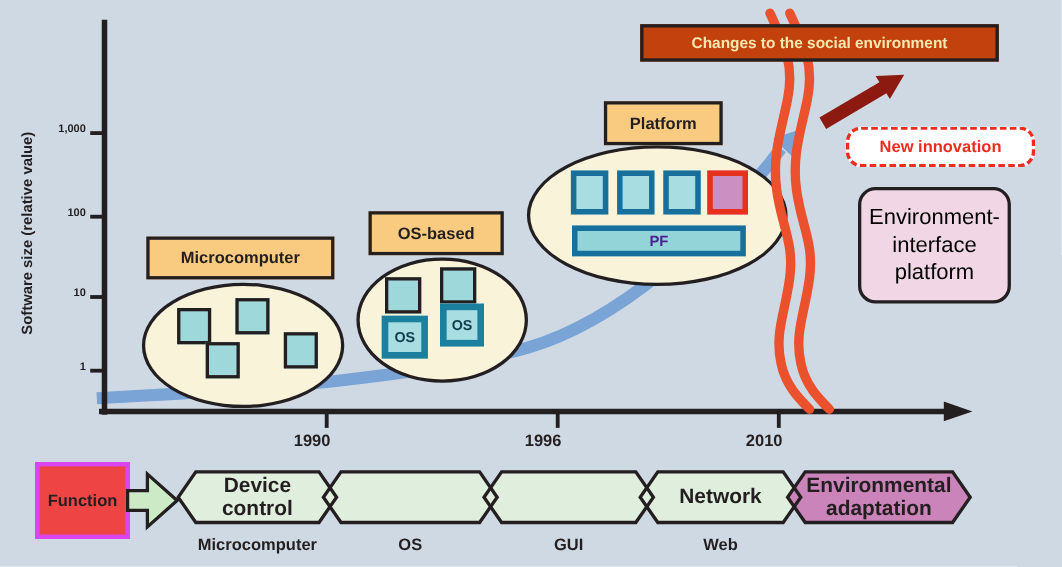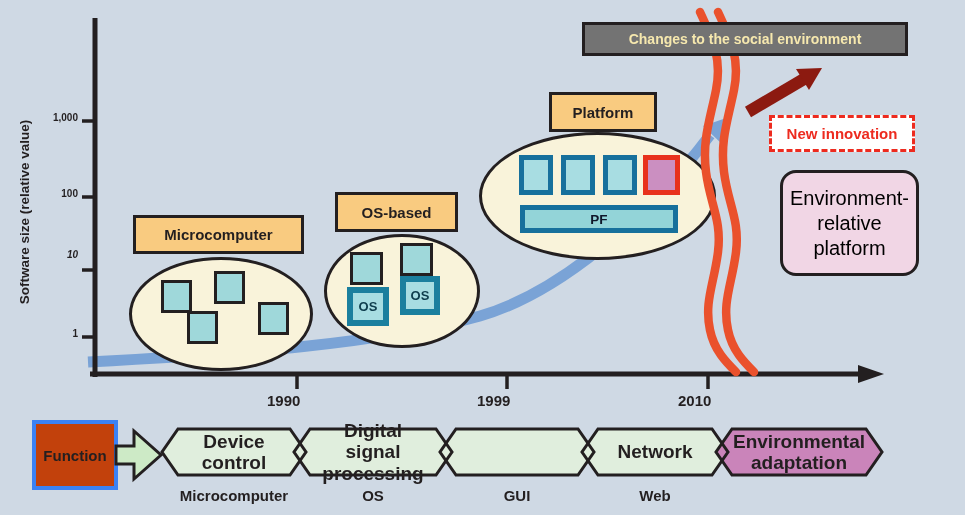--- a/index.html
+++ b/index.html
@@ -47,43 +47,43 @@
     font-size:13px;font-weight:700;color:#0f3d4d;
   }
   
   .psq{
     background:#a8dde2;border:5px solid #17709c;box-sizing:border-box;z-index:3;
   }
   .psq.pink{background:#cb8fc1;border-color:#e8311c;}
   .pfbar{
     background:#93d4d8;border:5px solid #17709c;box-sizing:border-box;z-index:3;
     display:flex;align-items:center;justify-content:center;
-    font-size:13.5px;font-weight:700;color:#0f172a;
+    font-size:13.5px;font-weight:700;color:#4c1d95;
   }
 
   
   .banner{
-    background:#737373;border:3px solid #231f20;box-sizing:border-box;
+    background:#c2410c;border:3px solid #231f20;box-sizing:border-box;
     display:flex;align-items:center;justify-content:center;
     font-size:14px;font-weight:700;color:#f6e8ae;z-index:6;
   }
   .innovation{
     background:#ffffff;border:3.5px dashed #ed2b1f;box-sizing:border-box;
     display:flex;align-items:center;justify-content:center;
     font-size:15px;font-weight:700;color:#ed2b1f;z-index:6;
   }
   .envbox{
     background:#f1d6e5;border:3px solid #231f20;border-radius:16px;box-sizing:border-box;
     display:flex;flex-direction:column;align-items:center;justify-content:center;
     font-size:20px;font-weight:400;color:#000000;line-height:1.25;z-index:6;text-align:center;
   }
 
   
   .funcbox{
-    background:#c2410c;border:4px solid #3b82f6;box-sizing:border-box;
+    background:#ef4444;border:4px solid #d946ef;box-sizing:border-box;
     display:flex;align-items:center;justify-content:center;
     font-size:15px;font-weight:700;z-index:2;
   }
   .steplabel{
     height:46px;display:flex;align-items:center;justify-content:center;
     text-align:center;font-size:19px;font-weight:700;line-height:1.12;z-index:4;
   }
   .sublabel{
     height:20px;display:flex;align-items:center;justify-content:center;
     text-align:center;font-size:15px;font-weight:700;z-index:4;
@@ -110,24 +110,24 @@
     <line x1="82" y1="337" x2="95" y2="337" stroke="#231f20" stroke-width="3.5"></line>
 
     <line x1="297" y1="376" x2="297" y2="389" stroke="#231f20" stroke-width="3.5"></line>
     <line x1="507" y1="376" x2="507" y2="389" stroke="#231f20" stroke-width="3.5"></line>
     <line x1="708" y1="376" x2="708" y2="389" stroke="#231f20" stroke-width="3.5"></line>
   </svg>
 
   <div class="abs yaxis-title" style="left:-103px;top:202px;">Software size (relative value)</div>
   <div class="abs ytick" style="left:26px;top:112px;">1,000</div>
   <div class="abs ytick" style="left:26px;top:188px;">100</div>
-  <div class="abs ytick" style="left:26px;top:249px;font-style:italic;">10</div>
+  <div class="abs ytick" style="left:26px;top:261px;">10</div>
   <div class="abs ytick" style="left:26px;top:328px;">1</div>
   <div class="abs xtick" style="left:267px;top:392px;">1990</div>
-  <div class="abs xtick" style="left:477px;top:392px;">1999</div>
+  <div class="abs xtick" style="left:477px;top:392px;">1996</div>
   <div class="abs xtick" style="left:678px;top:392px;">2010</div>
 
   <div class="abs ellipse" style="left:129px;top:257px;width:184px;height:114px;"></div>
   <div class="abs ellipse" style="left:324px;top:234px;width:156px;height:114px;"></div>
   <div class="abs ellipse" style="left:479px;top:132px;width:237px;height:128px;"></div>
 
   <div class="abs sq" style="left:161px;top:280px;width:31px;height:33px;"></div>
   <div class="abs sq" style="left:214px;top:271px;width:31px;height:33px;"></div>
   <div class="abs sq" style="left:187px;top:311px;width:31px;height:33px;"></div>
   <div class="abs sq" style="left:258px;top:302px;width:31px;height:33px;"></div>
@@ -148,24 +148,24 @@
   <div class="abs stage-label" style="left:549px;top:92px;width:108px;height:40px;">Platform</div>
 
   <svg class="svg-layer z5" viewBox="0 0 965 515">
     <line x1="748" y1="112" x2="804" y2="79" stroke="#8c1a10" stroke-width="12"></line>
     <polygon points="822,68 809,90 796,69" fill="#8c1a10"></polygon>
     <path d="M 700 12 C 714 42 722 60 716 90 C 710 120 702 140 706 172 C 710 204 722 220 718 252 C 714 284 704 302 710 330 C 714 350 726 362 736 372" fill="none" stroke="#ea512c" stroke-width="8.5" stroke-linecap="round"></path>
     <path d="M 718 12 C 732 42 740 60 734 90 C 728 120 720 140 724 172 C 728 204 740 220 736 252 C 732 284 722 302 728 330 C 732 350 744 362 754 372" fill="none" stroke="#ea512c" stroke-width="8.5" stroke-linecap="round"></path>
   </svg>
 
   <div class="abs banner" style="left:582px;top:22px;width:326px;height:34px;">Changes to the social environment</div>
-  <div class="abs innovation" style="left:769px;top:115px;width:146px;height:37px;">New innovation</div>
+  <div class="abs innovation" style="left:769px;top:115px;width:172px;height:37px;border-radius:14px;">New innovation</div>
   <div class="abs envbox" style="left:780px;top:170px;width:139px;height:106px;">
     <span>Environment-</span>
-    <span>relative</span>
+    <span>interface</span>
     <span>platform</span>
   </div>
 
   <div class="abs funcbox" style="left:32px;top:420px;width:86px;height:70px;">Function</div>
 
   <svg class="svg-layer z3" viewBox="0 0 965 515">
 
     <polygon points="116,446 134,446 134,431 161,455 134,479 134,464 116,464" fill="#cdeac6" stroke="#231f20" stroke-width="3"></polygon>
 
     <polygon fill="#e0eedd" points="178,429 290,429 306,452 290,475 178,475 162,452"></polygon>
@@ -175,21 +175,20 @@
     <polygon fill="#ca84ba" points="732,429 866,429 882,452 866,475 732,475 716,452"></polygon>
 
     <polygon fill="none" stroke="#231f20" stroke-width="3" points="178,429 290,429 306,452 290,475 178,475 162,452"></polygon>
     <polygon fill="none" stroke="#231f20" stroke-width="3" points="310,429 436,429 452,452 436,475 310,475 294,452"></polygon>
     <polygon fill="none" stroke="#231f20" stroke-width="3" points="456,429 578,429 594,452 578,475 456,475 440,452"></polygon>
     <polygon fill="none" stroke="#231f20" stroke-width="3" points="598,429 712,429 728,452 712,475 598,475 582,452"></polygon>
     <polygon fill="none" stroke="#231f20" stroke-width="3" points="732,429 866,429 882,452 866,475 732,475 716,452"></polygon>
   </svg>
 
   <div class="abs steplabel" style="left:174px;top:429px;width:120px;">Device control</div>
-  <div class="abs steplabel" style="left:318px;top:429px;width:110px;">Digital signal processing</div>
   <div class="abs steplabel" style="left:595px;top:429px;width:120px;">Network</div>
   <div class="abs steplabel" style="left:740px;top:429px;width:118px;">Environmental adaptation</div>
 
   <div class="abs sublabel" style="left:164px;top:485px;width:140px;">Microcomputer</div>
   <div class="abs sublabel" style="left:303px;top:485px;width:140px;">OS</div>
   <div class="abs sublabel" style="left:447px;top:485px;width:140px;">GUI</div>
   <div class="abs sublabel" style="left:585px;top:485px;width:140px;">Web</div>
 
 </div>
 

